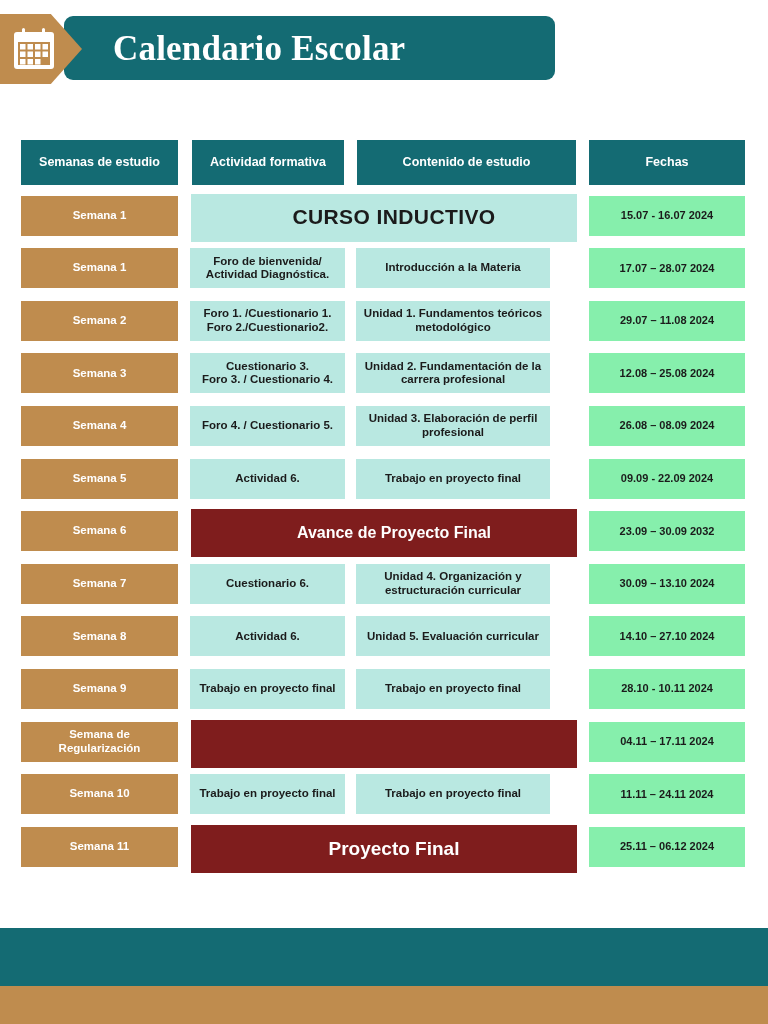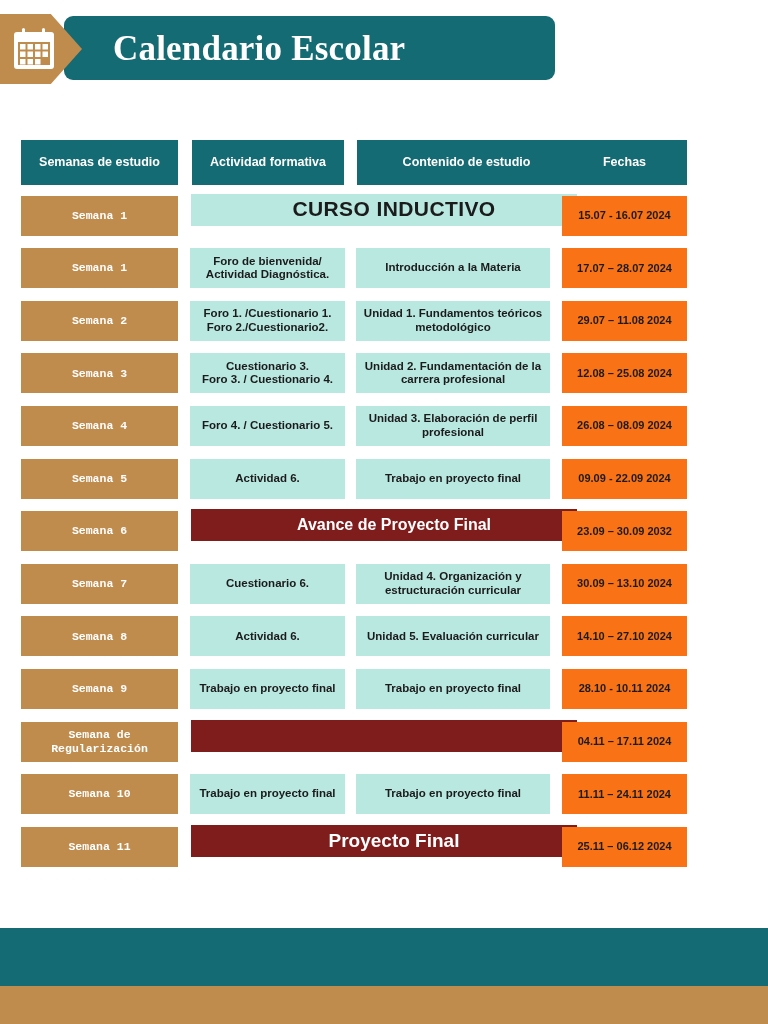--- a/index.html
+++ b/index.html
@@ -83,67 +83,66 @@
     text-align: center;
     line-height: 1.18;
     padding: 0 4px;
   }
 
   
   .c-week    { left: 21px;  width: 157px; }
   .c-act     { left: 190px; width: 155px; }
   .c-cont    { left: 356px; width: 194px; }
   .c-merged  { left: 191px; width: 386px; }
-  .c-date    { left: 562px; width: 125px; }
+  .c-date    { left: 589px; width: 156px; }
 
   
   .row-head .cell {
     background: #146b73;
     color: #ffffff;
     font-size: 12.5px;
     font-weight: bold;
     height: 45px;
     top: 0;
   }
   .row-head .c-act  { left: 192px; width: 152px; }
   .row-head .c-cont { left: 357px; width: 219px; }
 
   
   .week {
     background: #bf8c4e;
     color: #ffffff;
     font-size: 11.5px;
     font-weight: bold;
-    font-family: Liberation Mono, monospace;
   }
   .mint {
     background: #b9e8e1;
     color: #1b1b1b;
     font-size: 11.5px;
     font-weight: bold;
   }
   .teal {
     background: #7f1d1d;
     color: #ffffff;
     font-weight: bold;
   }
   .date {
-    background: #f97316;
+    background: #86efac;
     color: #1b1b1b;
     font-size: 11px;
     font-weight: bold;
   }
 
   
   .big-dark   { font-size: 21px; letter-spacing: 0.4px; color: #1b1b1b; }
   .big-white  { font-size: 16px; }
   .big-white2 { font-size: 19px; }
 
   
-  .row .cell.tall { height: 32px; top: 1px; padding-left: 24px; }
+  .row .cell.tall { height: 48px; top: 1px; padding-left: 24px; }
 
   
   .footer-teal {
     position: absolute;
     left: 0;
     top: 928px;
     width: 768px;
     height: 58px;
     background: #146b73;
   }

